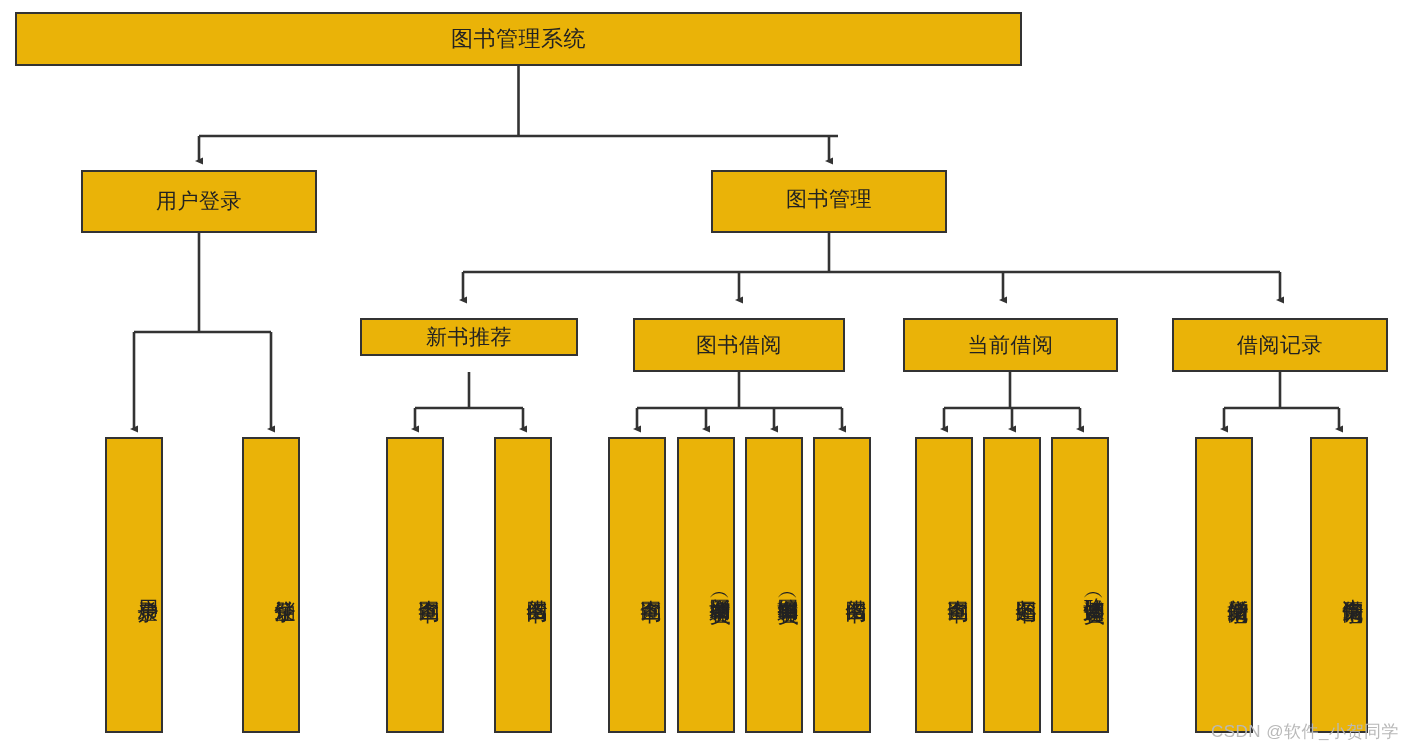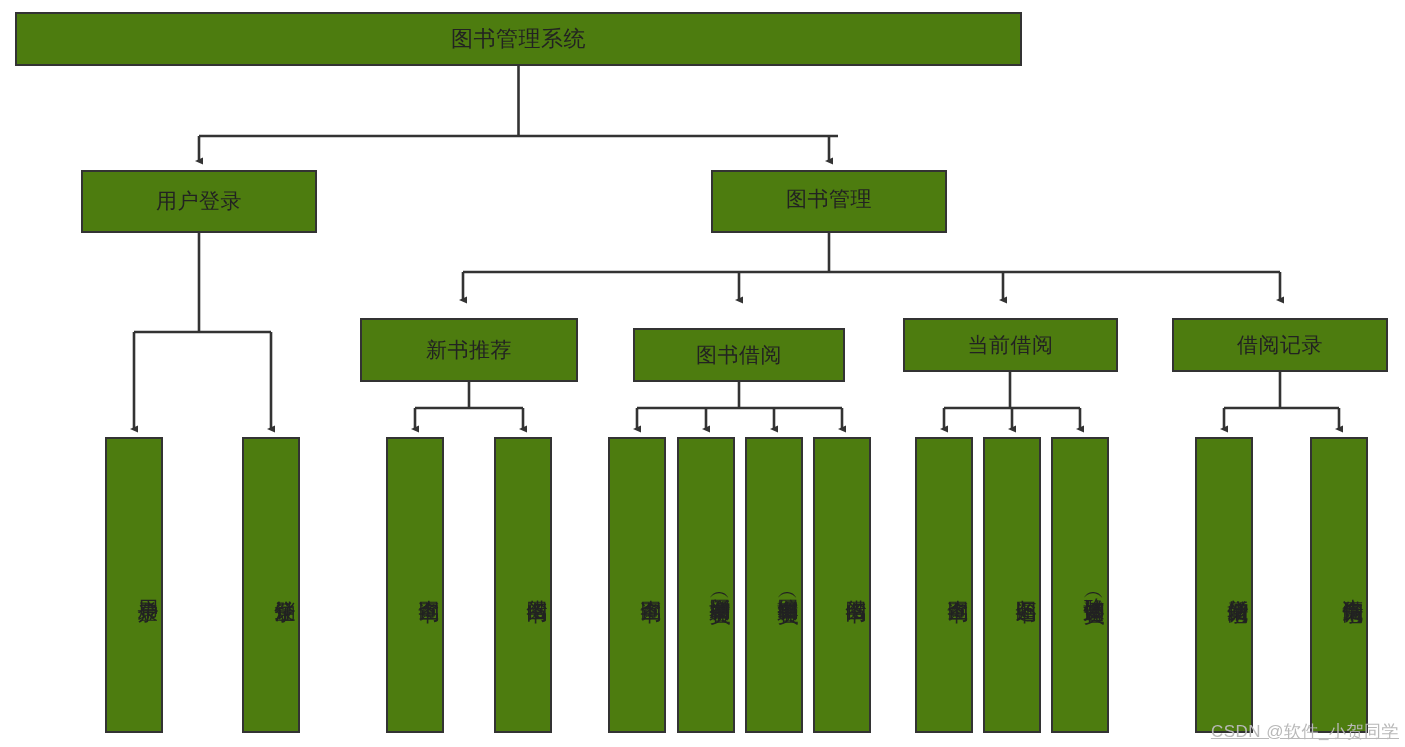--- a/index.html
+++ b/index.html
@@ -23,21 +23,21 @@
     left: 0;
     top: 0;
     width: 1405px;
     height: 747px;
     pointer-events: none;
   }
   .node {
     position: absolute;
     box-sizing: border-box;
     border: 2.5px solid #333333;
-    background: #4d7c0f;
+    background: #eab308;
     display: flex;
     align-items: center;
     justify-content: center;
     color: #222222;
     line-height: 1.28;
   }
   .node.horiz {
     font-size: 21px;
     letter-spacing: 0.5px;
   }
@@ -63,21 +63,20 @@
     display: block;
   }
   #watermark {
     position: absolute;
     right: 6px;
     bottom: 4px;
     font-size: 17px;
     color: #b9b9b9;
     letter-spacing: 0.5px;
     white-space: nowrap;
-    text-decoration: underline;
   }
 </style>
 </head>
 <body>
 
 <div id="diagram-root">
 
   <svg id="edge-layer" viewBox="0 0 1405 747" width="1405" height="747" xmlns="http://www.w3.org/2000/svg">
     <defs>
       <marker id="arrowhead" markerWidth="9" markerHeight="9" refX="4.2" refY="4.4" orient="auto" markerUnits="userSpaceOnUse">
@@ -134,24 +133,24 @@
     <span class="nodetext">图书管理系统</span>
   </div>
 
   <div class="node horiz" style="left:81px; top:170px; width:236px; height:63px;">
     <span class="nodetext">用户登录</span>
   </div>
   <div class="node horiz" style="left:711px; top:170px; width:236px; height:63px;font-family:Liberation Mono, monospace;">
     <span class="nodetext">图书管理</span>
   </div>
 
-  <div class="node horiz" style="left:360px; top:318px; width:218px; height:64px;">
+  <div class="node horiz" style="left:360px; top:318px; width:218px; height:38px;">
     <span class="nodetext">新书推荐</span>
   </div>
-  <div class="node horiz" style="left:633px; top:328px; width:212px; height:54px;">
+  <div class="node horiz" style="left:633px; top:318px; width:212px; height:54px;">
     <span class="nodetext">图书借阅</span>
   </div>
   <div class="node horiz" style="left:1172px; top:318px; width:216px; height:54px;">
     <span class="nodetext">借阅记录</span>
   </div>
   <div class="node horiz" style="left:903px; top:318px; width:215px; height:54px;">
     <span class="nodetext">当前借阅</span>
   </div>
 
   <div class="node vert" style="left:105px; top:437px; width:58px; height:296px;">

